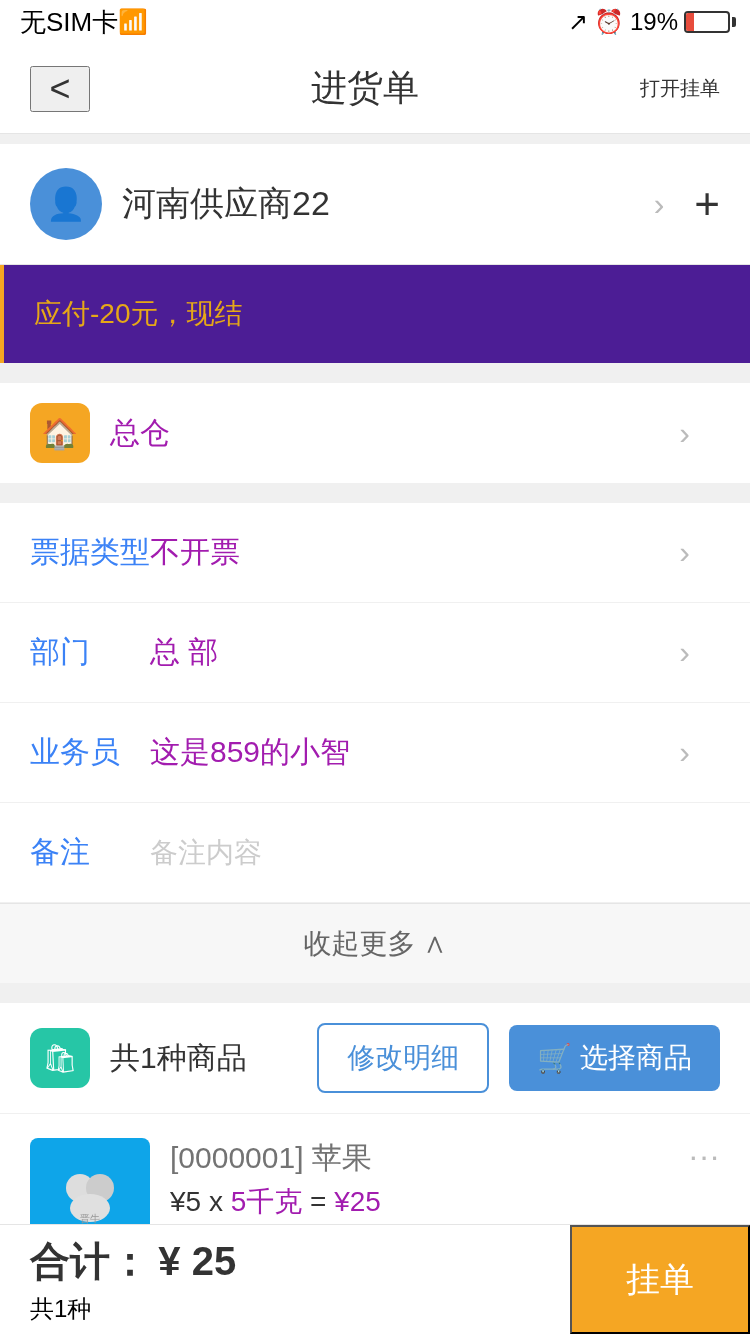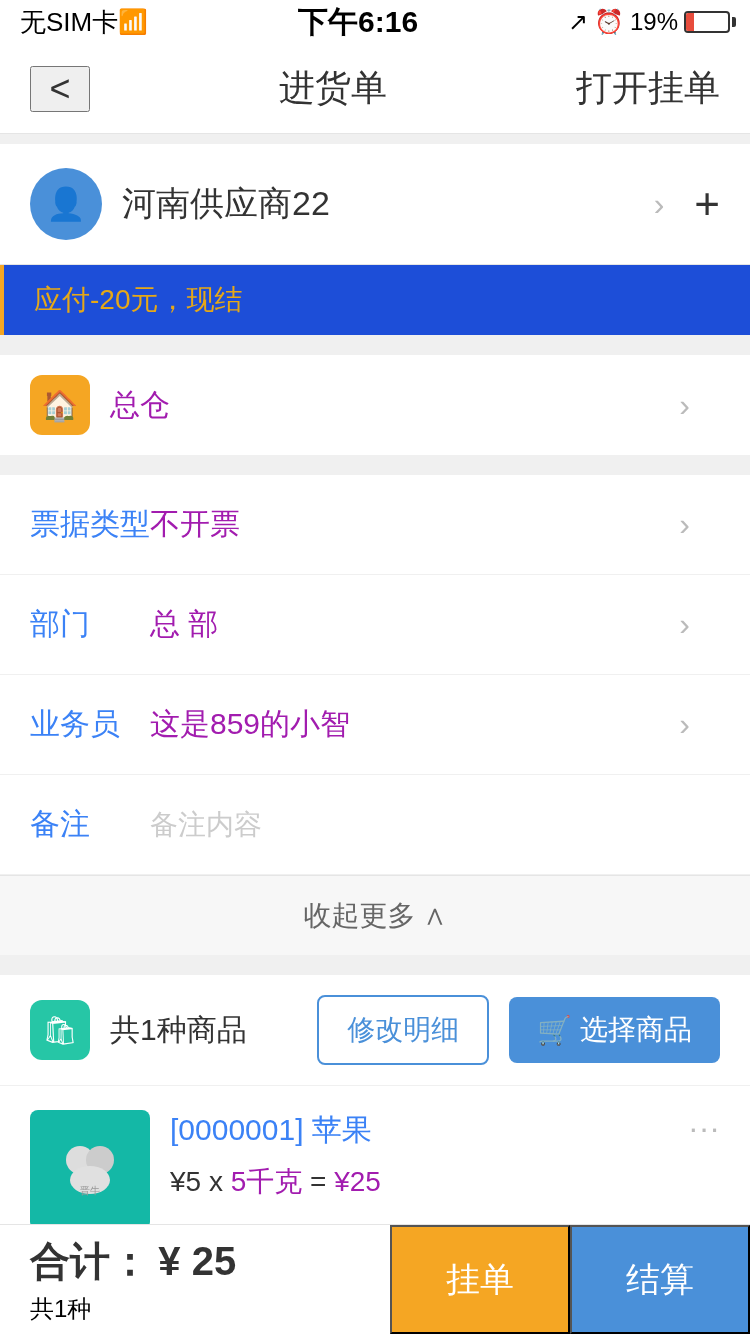--- a/index.html
+++ b/index.html
@@ -54,21 +54,21 @@
       font-size: 36px;
       color: #333;
       width: 60px;
     }
     .nav-title {
       font-size: 36px;
       font-weight: 500;
       color: #333;
     }
     .nav-action {
-      font-size: 36px;
+      font-size: 20px;
       color: #333;
     }
 
     
     .section-gap {
       height: 20px;
       background: #f0f0f0;
     }
 
     
@@ -95,22 +95,22 @@
     }
     .chevron-right {
       color: #bbb; font-size: 32px; margin-right: 30px;
     }
     .add-btn {
       font-size: 44px; color: #333; font-weight: 300;
     }
 
     
     .notice-bar {
-      background: #1d4ed8;
-      padding: 16px 30px;
+      background: #4c1d95;
+      padding: 30px 30px;
       font-size: 28px;
       color: #e6a817;
       border-left: 4px solid #f5a623;
     }
 
     
     .form-row {
       background: #fff;
       display: flex;
       align-items: center;
@@ -186,26 +186,26 @@
     
     .product-item {
       background: #fff;
       display: flex;
       align-items: flex-start;
       padding: 24px 30px;
       border-top: 1px solid #f0f0f0;
       gap: 20px;
     }
     .product-thumbnail {
-      width: 120px; height: 120px; background: #14b8a6; border-radius: 8px;
+      width: 120px; height: 120px; background: #0ea5e9; border-radius: 8px;
       display: flex; align-items: center; justify-content: center;
       flex-shrink: 0;
     }
     .product-info { flex: 1; }
-    .product-title { font-size: 30px; color: #3b82f6; margin-bottom: 12px; }
+    .product-title { font-size: 30px; color: #737373; margin-bottom: 4px; }
     .product-price { font-size: 28px; color: #333; }
     .product-price .price-val { color: #a21caf; }
     .product-more { color: #bbb; font-size: 32px; }
 
     
     .bottom-bar {
       position: fixed;
       bottom: 0;
       width: 750px;
       height: 110px;
@@ -247,21 +247,20 @@
     .nav-spacer { height: 10px; background: #f0f0f0; }
   </style>
 </head>
 <body>
 
 <div class="status-bar">
   <div class="status-bar-left">
     <span>无SIM卡</span>
     <span class="wifi-icon">📶</span>
   </div>
-  <div class="status-bar-center">下午6:16</div>
   <div class="status-bar-right">
     <span>↗</span>
     <span>⏰</span>
     <span>19%</span>
     <div class="battery-icon">
       <div class="battery-fill"></div>
     </div>
   </div>
 </div>
 
@@ -372,14 +371,13 @@
 
 <div class="bottom-bar">
   <div class="bottom-total">
     <div class="total-main">
       <span>合计：</span>
       <span>¥ 25</span>
     </div>
     <div class="total-sub">共1种</div>
   </div>
   <button class="btn-pending">挂单</button>
-  <button class="btn-settle">结算</button>
 </div>
 
 </body></html>

